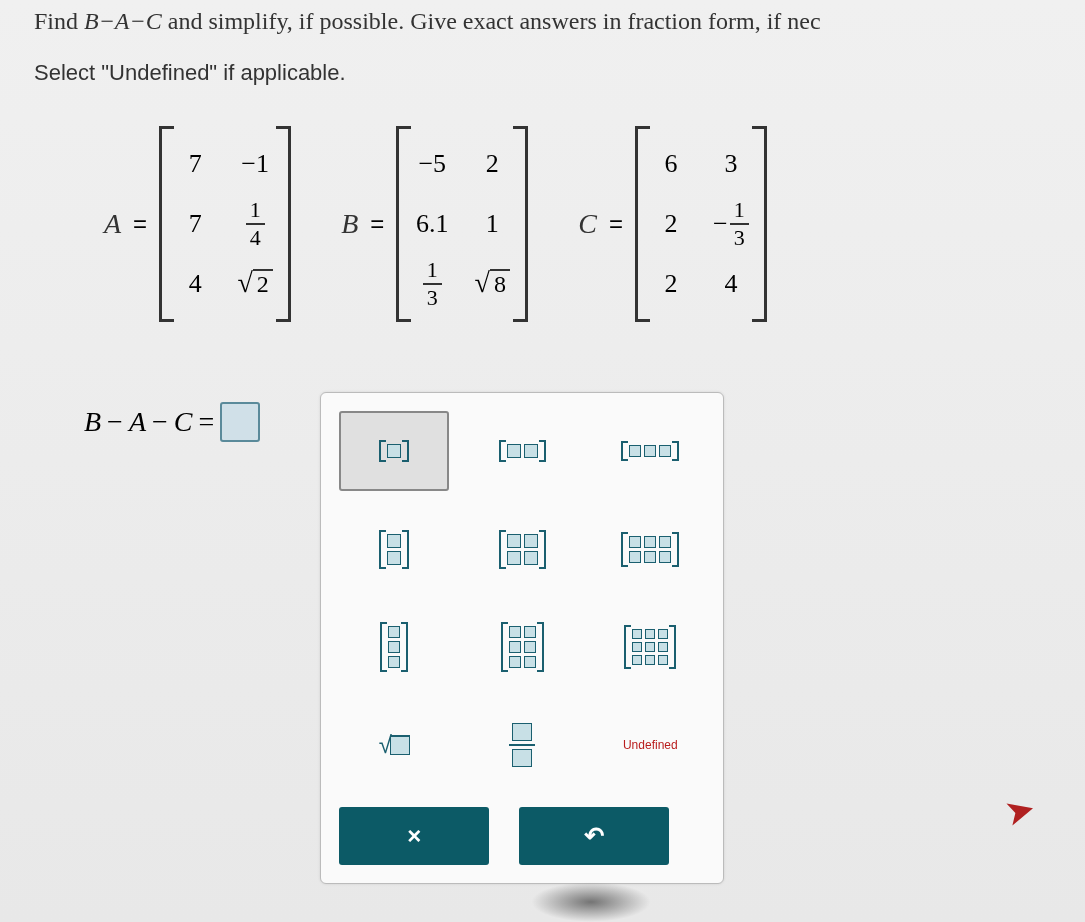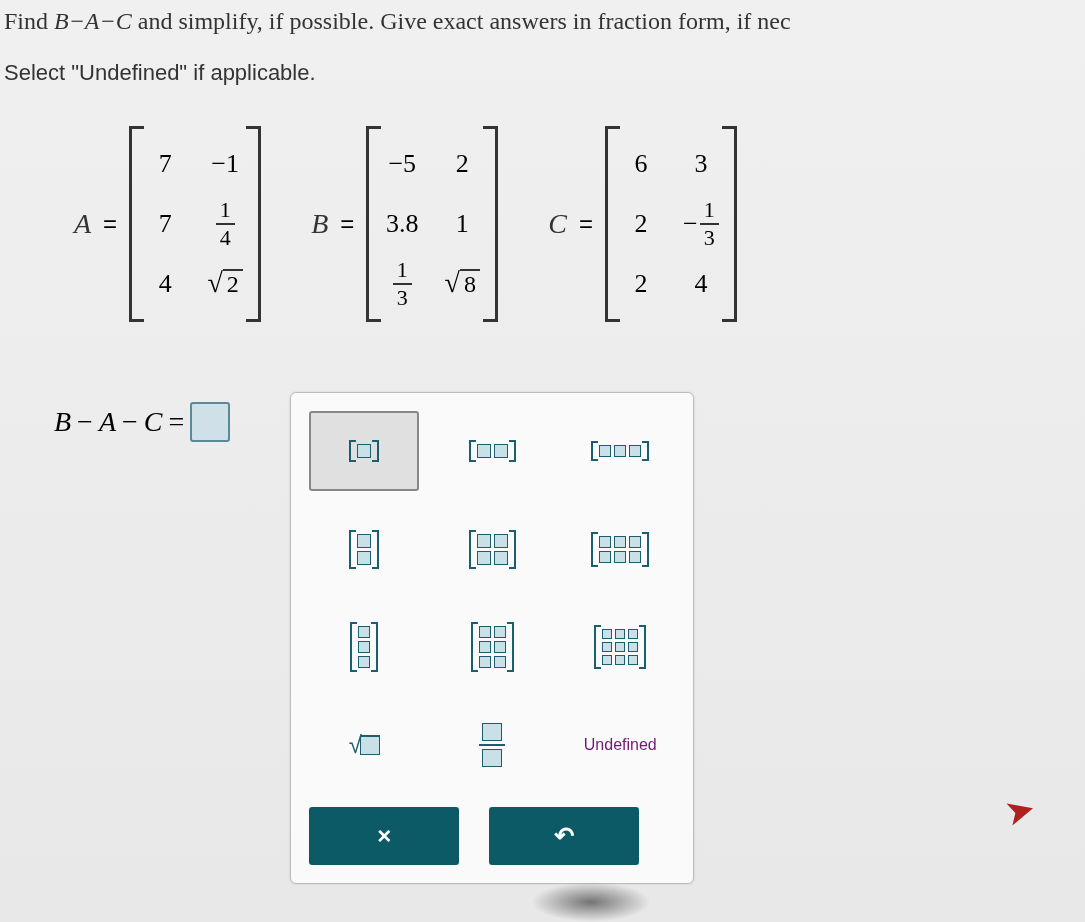--- a/index.html
+++ b/index.html
@@ -5,21 +5,21 @@
     * { margin: 0; padding: 0; box-sizing: border-box; }
     body {
       font-family: Arial, sans-serif;
       background: #f5f5f5;
       width: 1085px;
       height: 922px;
       overflow: hidden;
       position: relative;
     }
     .content {
-      padding: 0 4px;
+      padding: 0 34px;
       background: linear-gradient(to bottom, #f0f0f0, #e8e8e8);
       min-height: 100%;
     }
     .question-line {
       font-size: 24px;
       color: #333;
       padding: 8px 0 20px 0;
       font-family: Georgia, serif;
     }
     .question-line .math-var { font-style: italic; }
@@ -147,21 +147,21 @@
       background: transparent;
     }
     .palette-btn.action {
       background: #0c5a66;
       color: white;
       font-size: 24px;
       font-weight: bold;
       grid-column: span 1;
       height: 58px;
     }
-    .undefined-btn { font-size: 16px; color: #701a75;}
+    .undefined-btn { font-size: 12px; color: #b91c1c;}
 
     
     .mm {
       display: inline-flex;
       position: relative;
       padding: 4px 8px;
     }
     .mm::before, .mm::after {
       content: '';
       position: absolute;
@@ -252,21 +252,21 @@
 
     <div class="matrix-block">
       <span class="matrix-label">B</span>
       <span class="eq">=</span>
       <div class="matrix">
         <div class="matrix-row">
           <span class="matrix-cell">−5</span>
           <span class="matrix-cell">2</span>
         </div>
         <div class="matrix-row">
-          <span class="matrix-cell">3.8</span>
+          <span class="matrix-cell">6.1</span>
           <span class="matrix-cell">1</span>
         </div>
         <div class="matrix-row">
           <span class="matrix-cell">
             <span class="frac">
                 <span class="num">1</span>
                 <span class="den">3</span>
               </span>
           </span>
           <span class="matrix-cell">

